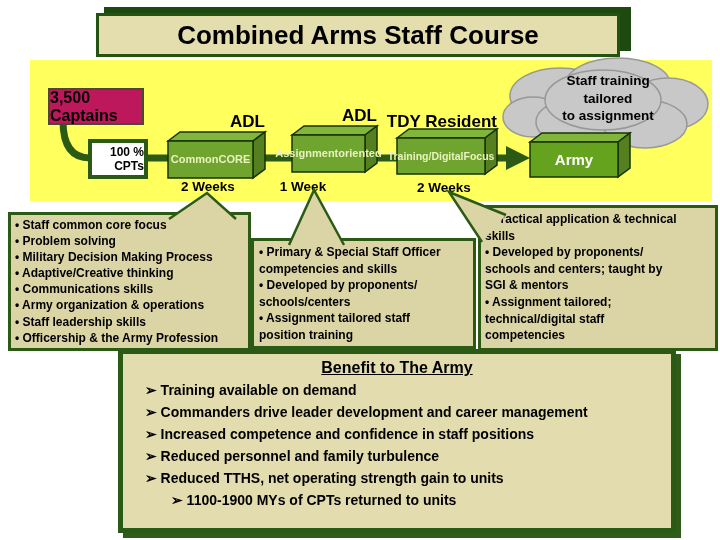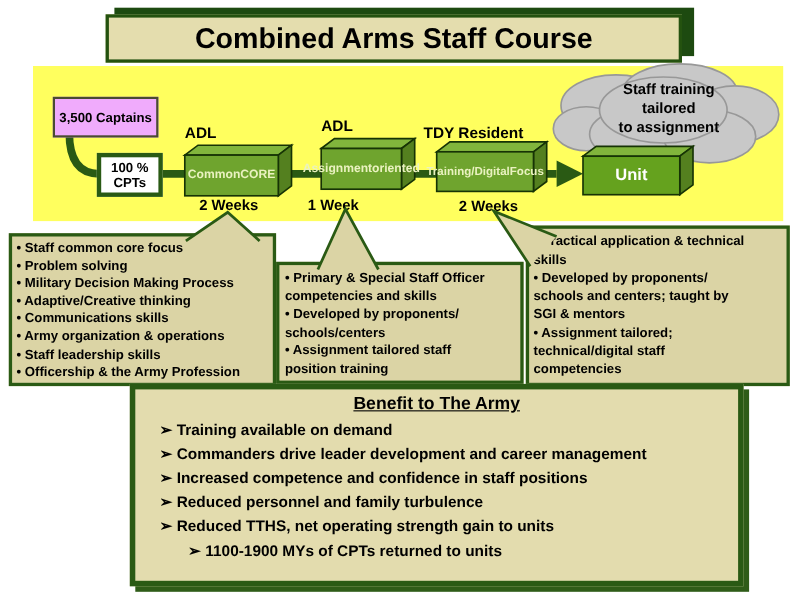--- a/index.html
+++ b/index.html
@@ -10,25 +10,25 @@
   .abs{position:absolute;}
   
   #title-shadow{left:104px;top:7px;width:527px;height:44px;background:#1d4a10;z-index:1;}
   #title-box{left:96px;top:13px;width:518px;height:38px;background:#e4ddae;border:3px solid #24520f;
     display:flex;align-items:center;justify-content:center;font-size:26px;z-index:2;}
   
   #band{left:30px;top:60px;width:682px;height:141px;background:#ffff5e;z-index:0;}
   svg.layer{left:0;top:0;z-index:1;}
   svg.pointer-layer{left:0;top:0;z-index:3;}
   
-  #captains-box{left:48px;top:88px;width:92px;height:33px;background:#f0abfc;border:2px solid #4a4a33;
-    display:flex;align-items:center;justify-content:center;font-size:12px;z-index:2;}
+  #captains-box{left:48px;top:88px;width:92px;height:33px;background:#be185d;border:2px solid #4a4a33;
+    display:flex;align-items:center;justify-content:center;font-size:16px;z-index:2;}
   #cpts-box{left:88px;top:139px;width:52px;height:32px;background:#fff;border:4px solid #2a5a14;
-    display:flex;flex-direction:column;align-items:center;justify-content:center;font-size:12px;line-height:14px;z-index:2;}
-  .stage-header{top:112px;font-size:14px;text-align:left;z-index:2;}
+    display:flex;flex-direction:column;align-items:flex-end;justify-content:center;font-size:12px;line-height:14px;z-index:2;}
+  .stage-header{top:112px;font-size:17px;text-align:right;z-index:2;}
   .stage-face{display:flex;align-items:center;justify-content:center;
     color:#eaf2c0;font-size:11px;line-height:13px;z-index:2;text-align:center;}
   .duration{font-size:13.5px;text-align:center;z-index:2;}
   #unit-label{left:530px;top:142px;width:88px;height:35px;display:flex;align-items:center;justify-content:center;
     color:#fff;font-size:15px;z-index:2;}
   #cloud-text{left:518px;top:72px;width:180px;text-align:center;font-size:13.5px;line-height:17.5px;z-index:2;}
   
   .callout{background:#dbd4a5;border:3px solid #2a5a14;font-size:12px;z-index:2;}
   #callout-left{left:8px;top:212px;width:229px;height:129px;padding:2px 4px;line-height:16.1px;}
   #callout-middle{left:251px;top:238px;width:209px;height:99px;padding:3px 5px;line-height:16.6px;}
@@ -115,21 +115,21 @@
   </div>
   <div class="abs duration" style="left:253px;top:179px;width:100px;">1 Week</div>
 
   <div class="abs stage-header" style="left:385px;width:112px;">TDY Resident</div>
   <div class="abs stage-face" style="left:397px;top:138px;width:88px;height:36px;font-size:10.5px;">
     <span>Training/Digital</span>
     <span>Focus</span>
   </div>
   <div class="abs duration" style="left:394px;top:180px;width:100px;">2 Weeks</div>
 
-  <div class="abs" id="unit-label">Unit</div>
+  <div class="abs" id="unit-label">Army</div>
 
   <div class="abs callout" id="callout-left">
     <div>• Staff common core focus</div>
     <div>• Problem solving</div>
     <div>• Military Decision Making Process</div>
     <div>• Adaptive/Creative thinking</div>
     <div>• Communications skills</div>
     <div>• Army organization &amp; operations</div>
     <div>• Staff leadership skills</div>
     <div>• Officership &amp; the Army Profession</div>

